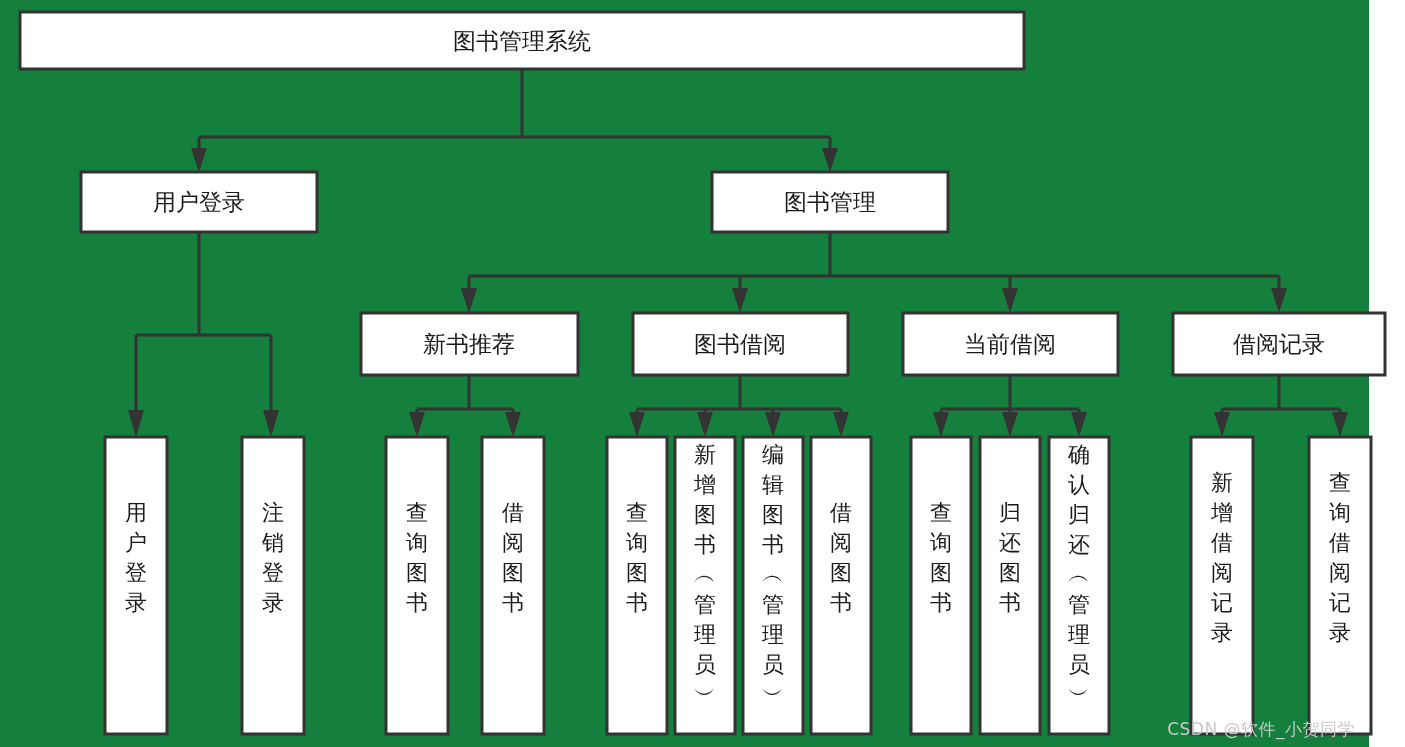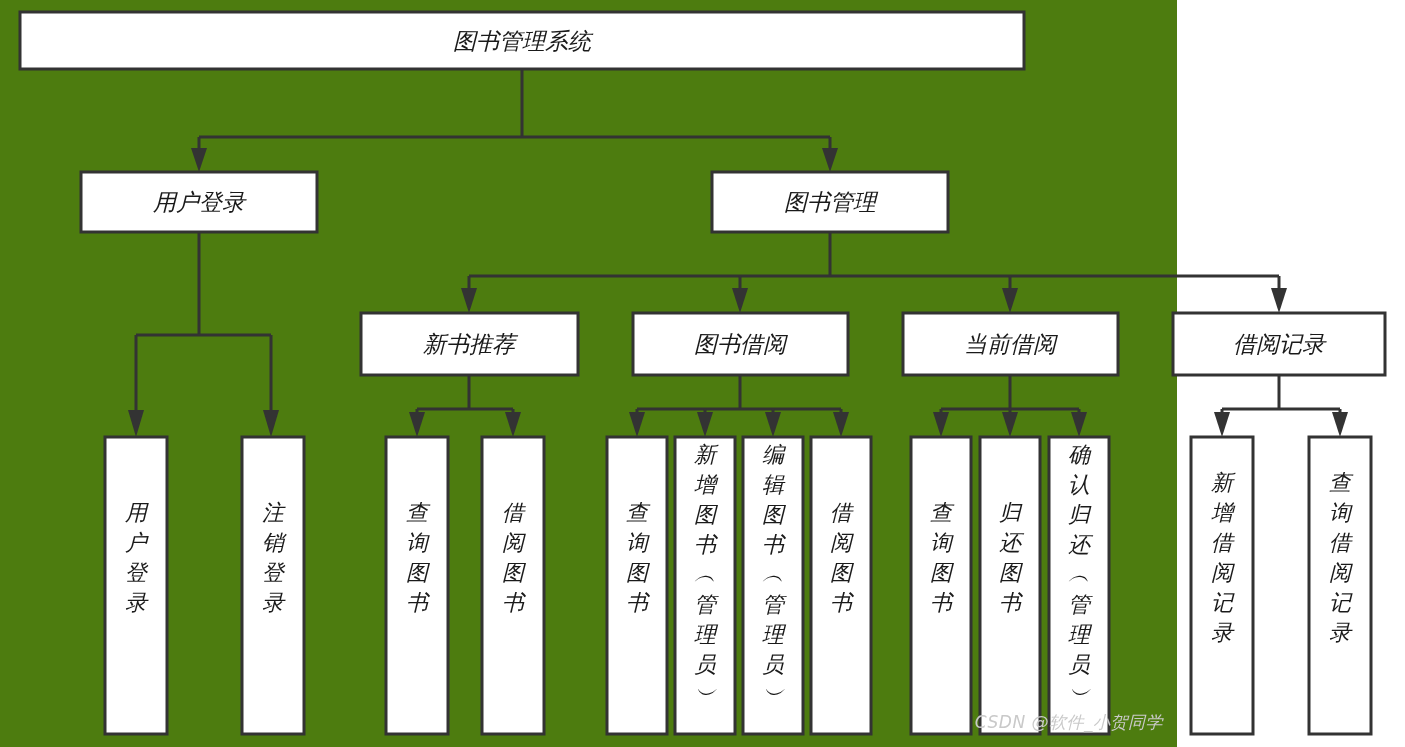--- a/index.html
+++ b/index.html
@@ -9,24 +9,23 @@
     background: #ffffff;
   }
   body {
     width: 1405px;
     height: 747px;
     overflow: hidden;
     font-family: "DejaVu Sans", "Liberation Sans", sans-serif;
   }
   #diagram-root {
     position: relative;
-    width: 1177px;
+    width: 1369px;
     height: 747px;
-    background: #4d7c0f;
-    font-style: italic;
+    background: #15803d;
   }
   svg.diagram {
     display: block;
     width: 1405px;
     height: 747px;
   }
   .node-box {
     fill: #ffffff;
     stroke: #333333;
     stroke-width: 3;
@@ -55,21 +54,21 @@
   }
   .leaf-label {
     font-family: "DejaVu Sans", "Liberation Sans", sans-serif;
     font-size: 22px;
     fill: #1a1a1a;
     text-anchor: middle;
   }
   .watermark {
     position: absolute;
     right: 14px;
-    bottom: 13px;
+    bottom: 6px;
     font-family: "DejaVu Sans", "Liberation Sans", sans-serif;
     font-size: 17px;
     color: #c9c9c9;
     white-space: nowrap;
     letter-spacing: 0.5px;
     pointer-events: none;
   }
 </style>
 </head>
 <body>

